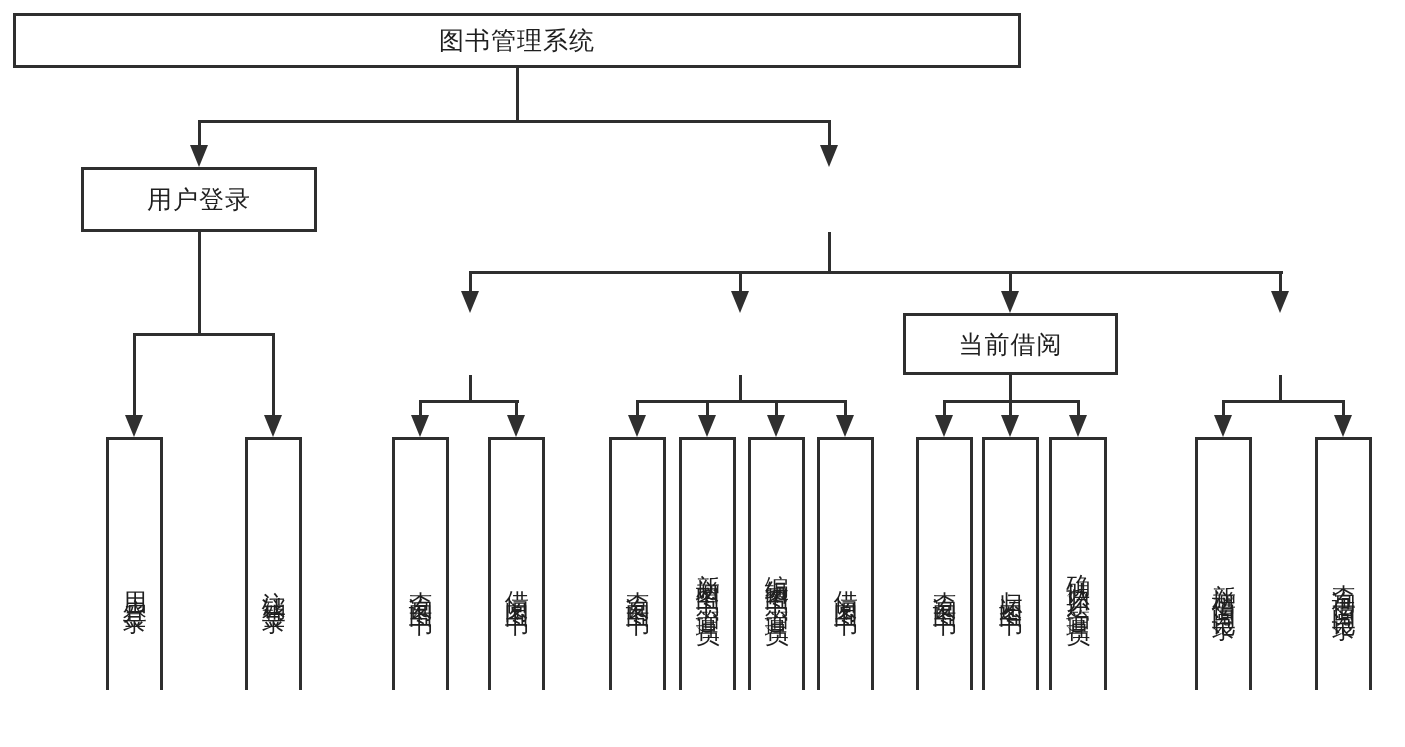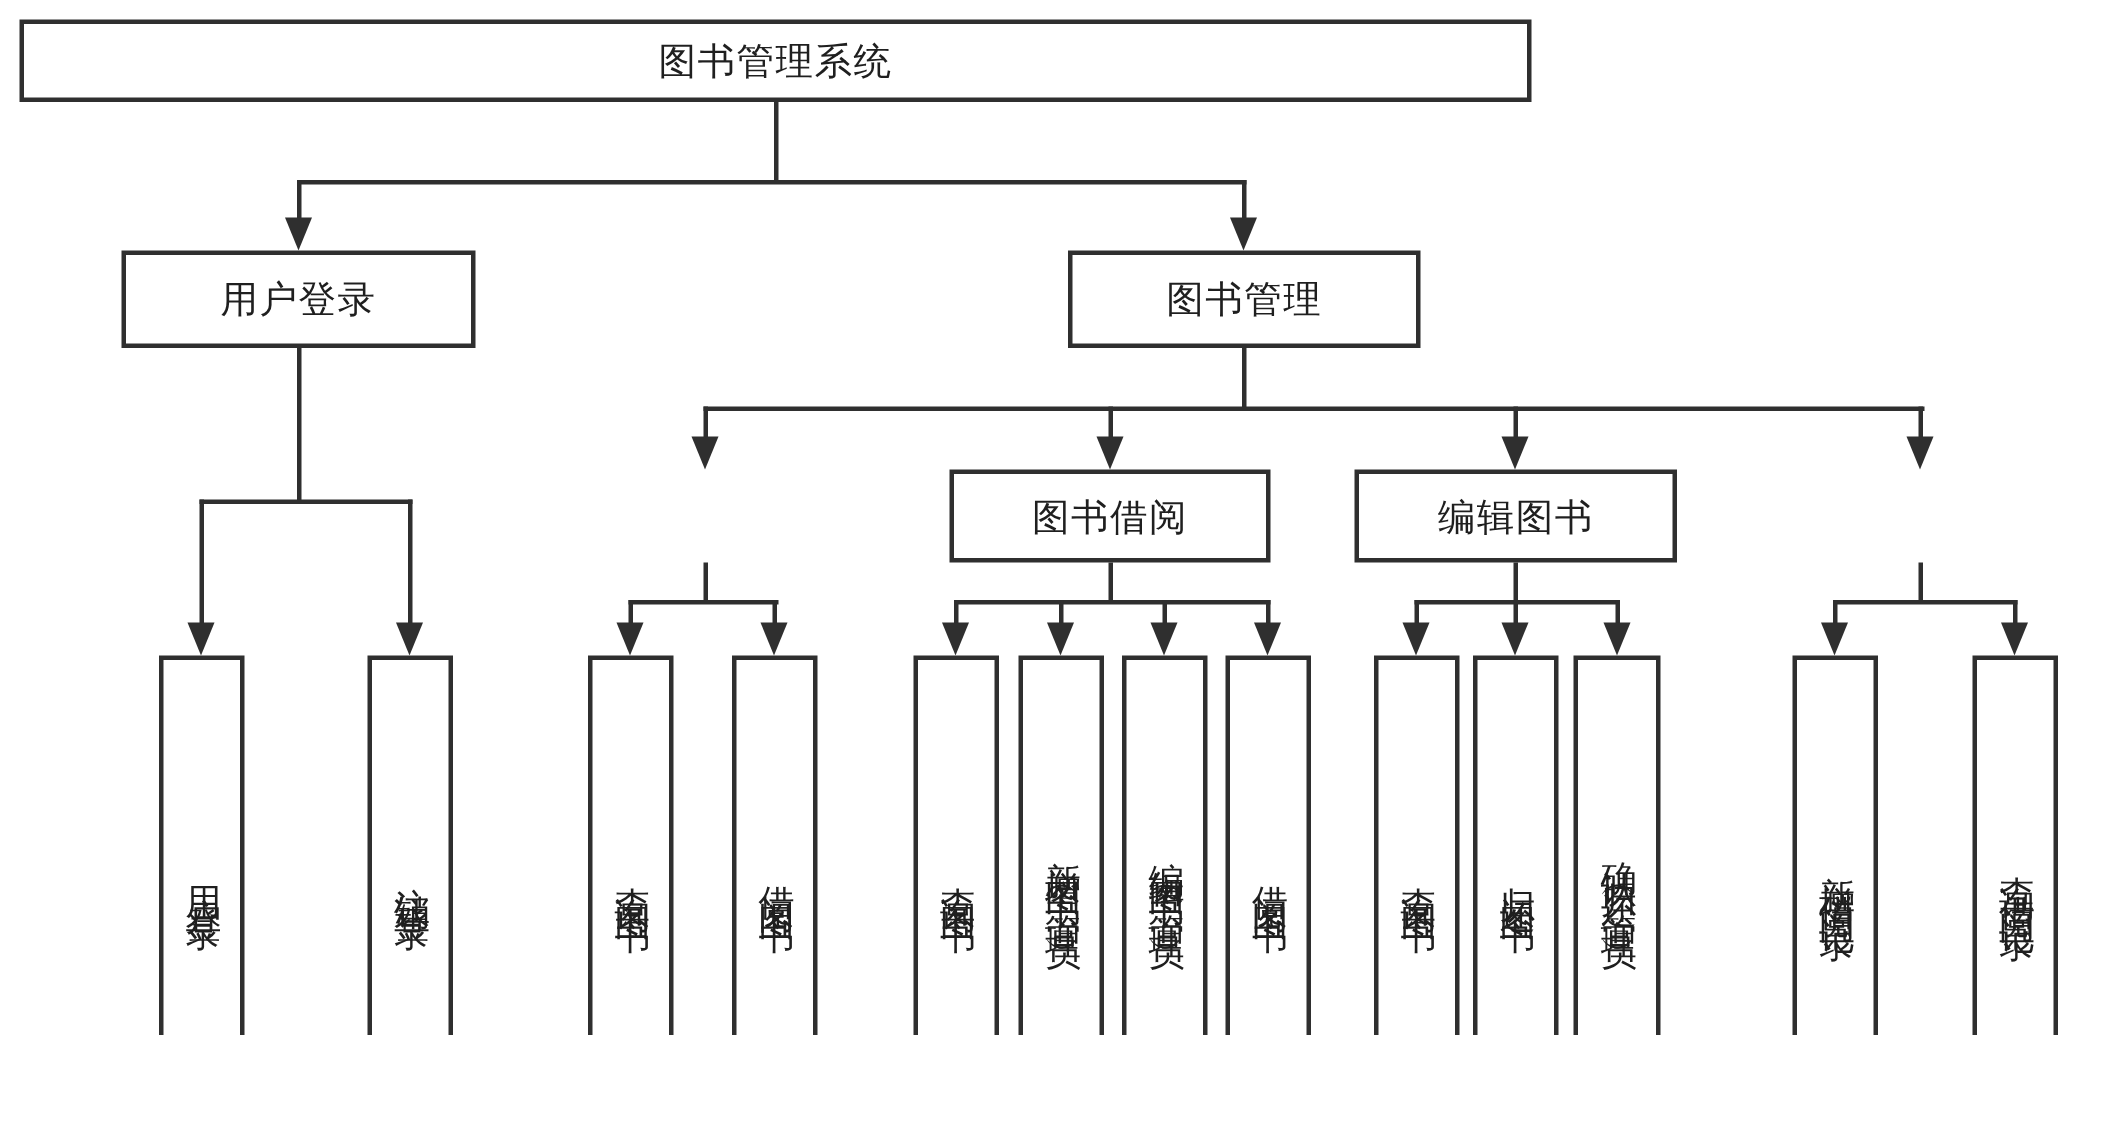--- a/index.html
+++ b/index.html
@@ -65,29 +65,23 @@
 
 <div id="canvas">
 
   <div class="box h" style="left:13px;top:13px;width:1008px;height:55px">
     <span class="lbl">图书管理系统</span>
   </div>
 
   <div class="box h" style="left:81px;top:167px;width:236px;height:65px">
     <span class="lbl">用户登录</span>
   </div>
-  <div class="box h" style="left:712px;top:167px;width:235px;height:65px">
-    <span class="lbl">图书管理</span>
-  </div>
 
-  <div class="box h" style="left:633px;top:313px;width:214px;height:62px">
-    <span class="lbl">图书借阅</span>
-  </div>
   <div class="box h" style="left:903px;top:313px;width:215px;height:62px">
-    <span class="lbl">编辑图书</span>
+    <span class="lbl">当前借阅</span>
   </div>
 
   <div class="box v" style="left:106px;top:437px;width:57px;height:298px">
     <span class="vtext">用户登录</span>
   </div>
   <div class="box v" style="left:245px;top:437px;width:57px;height:298px">
     <span class="vtext">注销登录</span>
   </div>
 
   <div class="box v" style="left:392px;top:437px;width:57px;height:298px">

